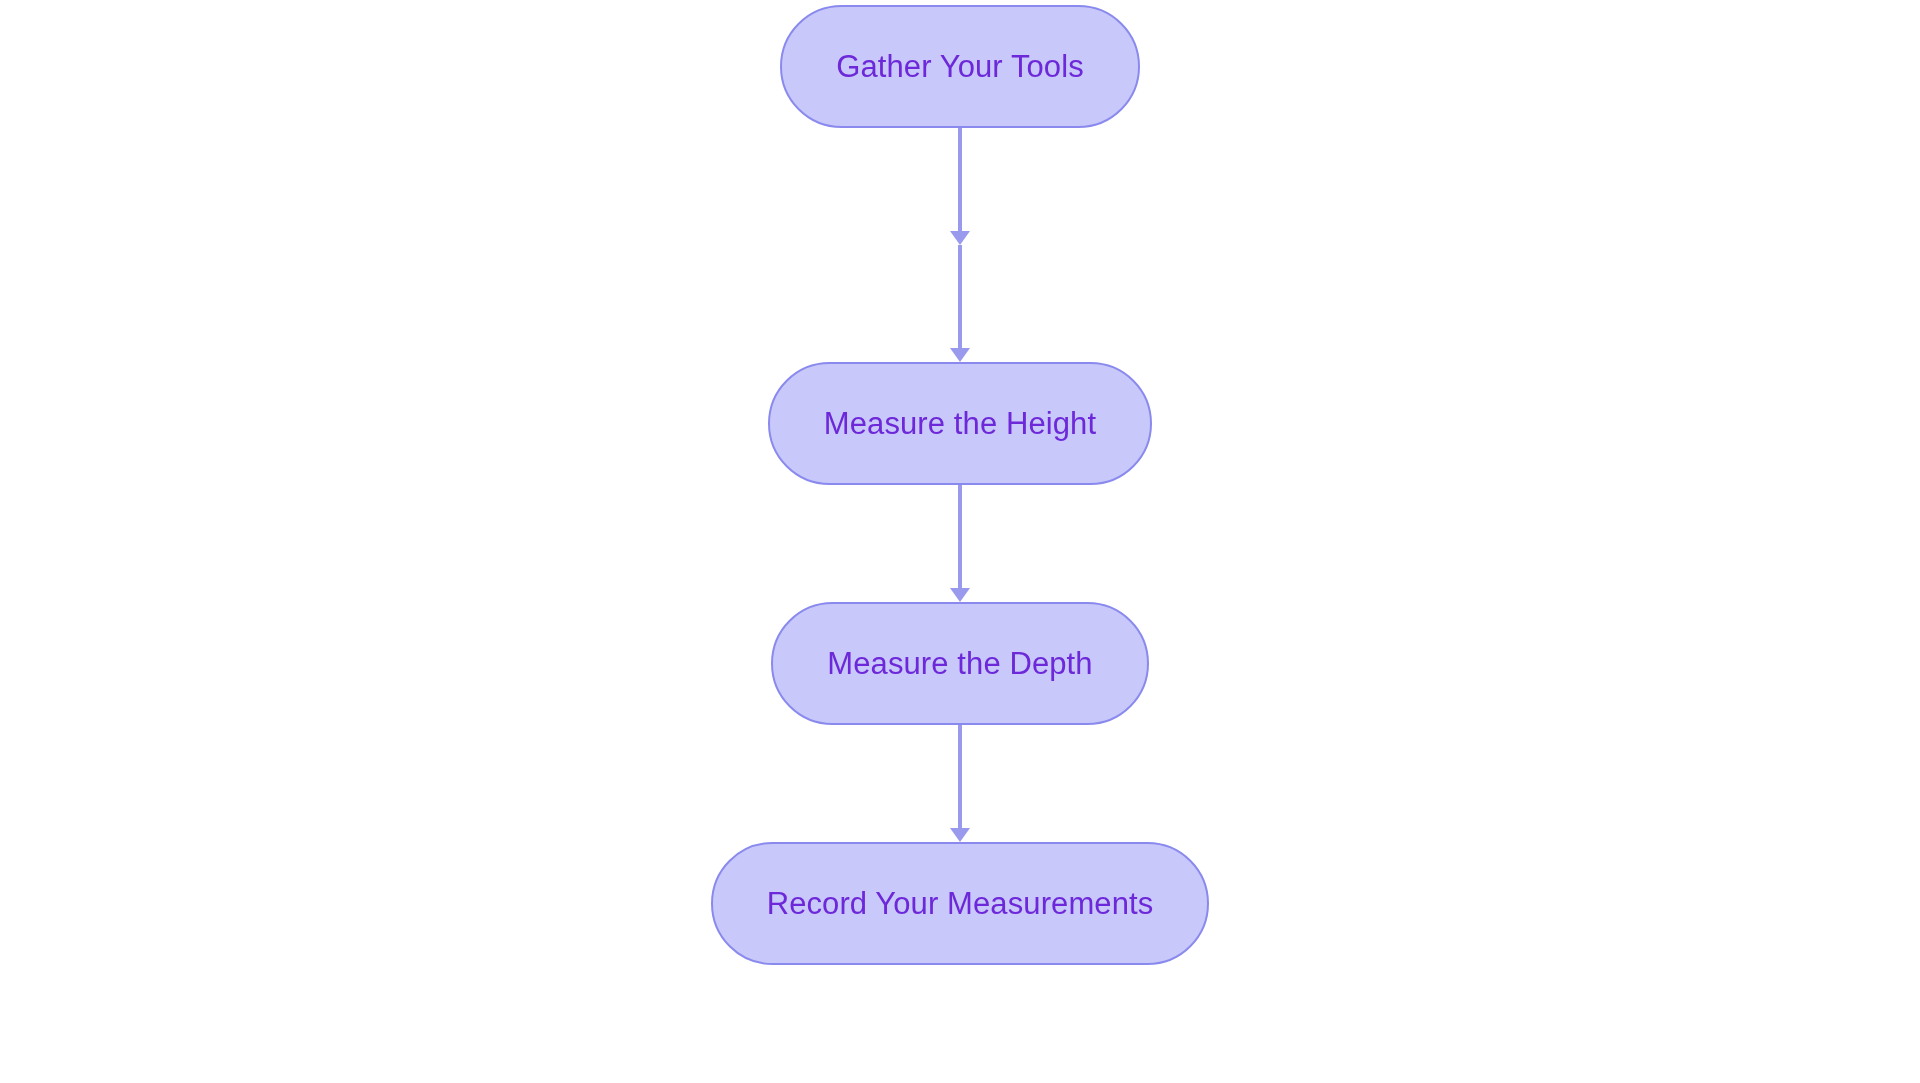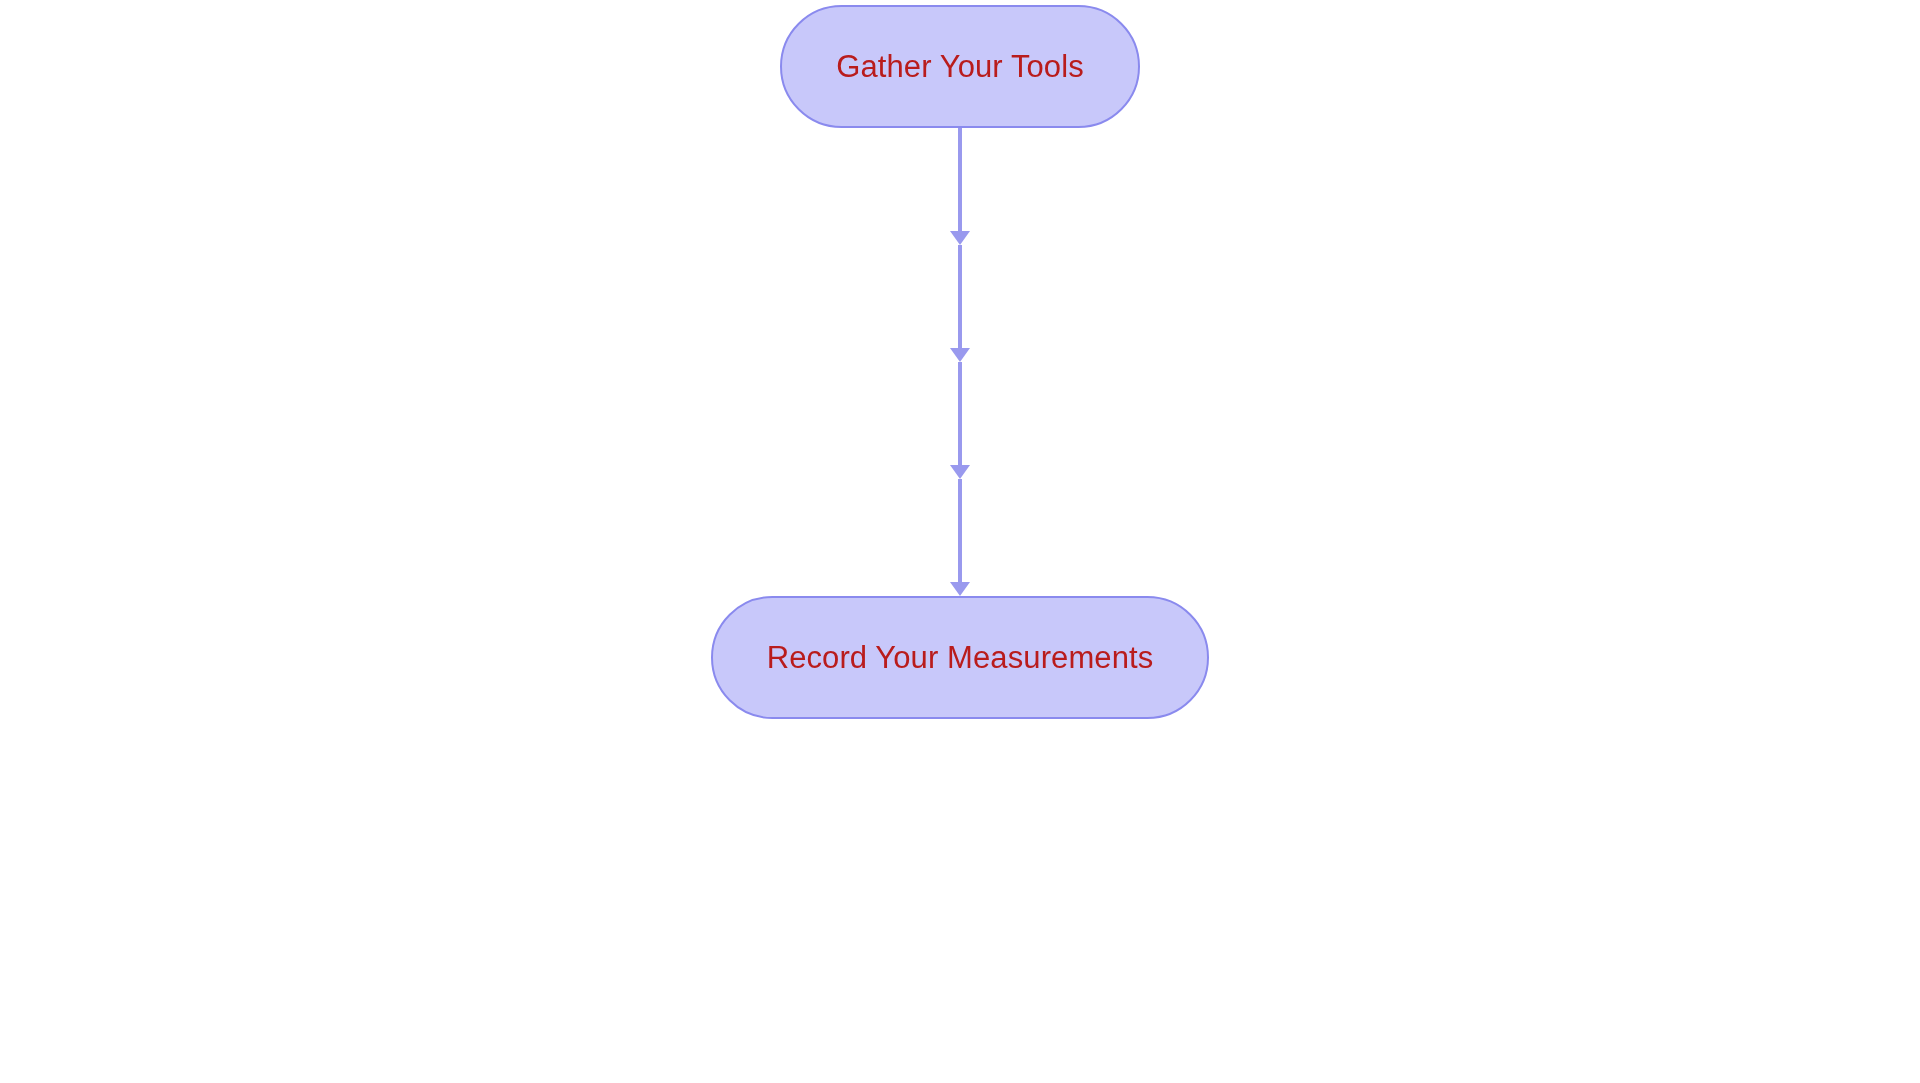--- a/index.html
+++ b/index.html
@@ -41,21 +41,21 @@
     display: flex;
     align-items: center;
     justify-content: center;
     padding: 0 54px;
     flex: 0 0 auto;
   }
 
   .node-label {
     font-size: 31px;
     font-weight: 400;
-    color: #b91c1c;
+    color: #6d28d9;
     line-height: 1;
     white-space: nowrap;
     letter-spacing: 0.1px;
   }
 
   .connector {
     position: relative;
     width: 24px;
     height: 117px;
     flex: 0 0 auto;
@@ -100,26 +100,32 @@
       <div class="conn-line"></div>
       <div class="conn-head"></div>
     </div>
 
 
     <div class="connector">
       <div class="conn-line"></div>
       <div class="conn-head"></div>
     </div>
 
+    <div class="node node-2">
+      <span class="node-label">Measure the Height</span>
+    </div>
 
     <div class="connector">
       <div class="conn-line"></div>
       <div class="conn-head"></div>
     </div>
 
+    <div class="node node-3">
+      <span class="node-label">Measure the Depth</span>
+    </div>
 
     <div class="connector">
       <div class="conn-line"></div>
       <div class="conn-head"></div>
     </div>
 
     <div class="node node-4">
       <span class="node-label">Record Your Measurements</span>
     </div>
 

